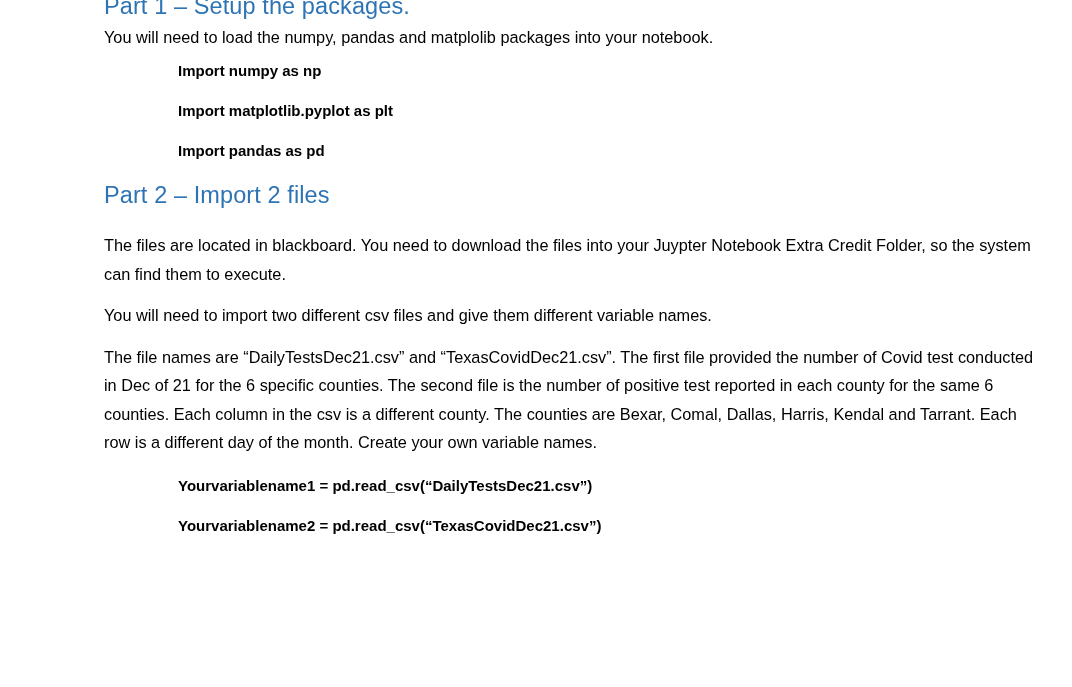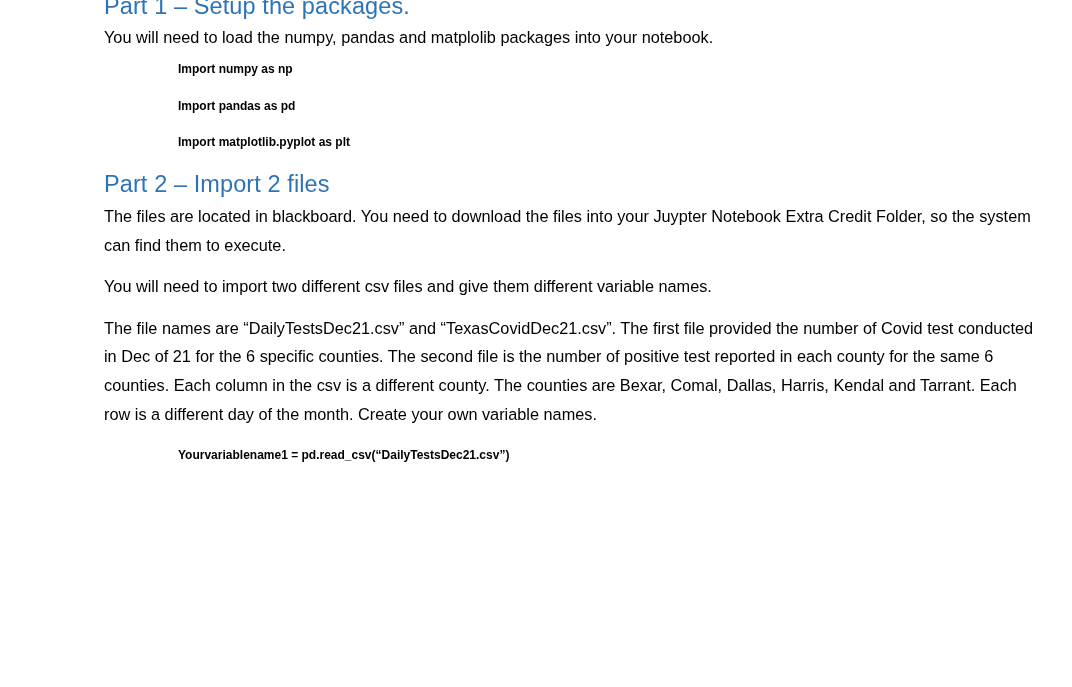--- a/index.html
+++ b/index.html
@@ -36,34 +36,34 @@
     margin: 0;
     padding: 0;
     white-space: nowrap;
   }
   .heading-1 {
     margin-top: 0;
     margin-bottom: 2px;
   }
   .heading-2 {
     margin-top: 21px;
-    margin-bottom: 3px;
+    margin-bottom: 21px;
   }
   .body-par {
     font-size: 16.3px;
     line-height: 28.6px;
     margin: 0 0 13px 0;
     color: #000000;
     text-align: left;
   }
   .body-par.tight {
     margin-bottom: 1px;
   }
   .code-line {
-    font-size: 12px;
+    font-size: 15px;
     font-weight: bold;
     line-height: 1.2;
     margin: 0;
     padding-left: 74px;
     color: #000000;
     white-space: nowrap;
   }
   .code-block {
     margin-top: 11px;
   }
@@ -79,30 +79,31 @@
 
 <div class="page">
   <div class="content">
 
     <h1 class="heading heading-1">Part 1 – Setup the packages.</h1>
 
     <p class="body-par tight">You will need to load the numpy, pandas and matplolib packages into your notebook.</p>
 
     <div class="code-block">
       <p class="code-line">Import numpy as np</p>
+      <p class="code-line">Import matplotlib.pyplot as plt</p>
       <p class="code-line">Import pandas as pd</p>
-      <p class="code-line">Import matplotlib.pyplot as plt</p>
     </div>
 
     <h1 class="heading heading-2">Part 2 – Import 2 files</h1>
 
     <p class="body-par">The files are located in blackboard. You need to download the files into your Juypter Notebook Extra Credit Folder, so the system can find them to execute.</p>
 
     <p class="body-par">You will need to import two different csv files and give them different variable names.</p>
 
     <p class="body-par">The file names are “DailyTestsDec21.csv” and “TexasCovidDec21.csv”. The first file provided the number of Covid test conducted in Dec of 21 for the 6 specific counties.  The second file is the number of positive test reported in each county for the same 6 counties.  Each column in the csv is a different county.  The counties are Bexar, Comal, Dallas, Harris, Kendal and Tarrant. Each row is a different day of the month. Create your own variable names.</p>
 
     <div class="code-block code-block-2">
       <p class="code-line">Yourvariablename1 = pd.read_csv(“DailyTestsDec21.csv”)</p>
+      <p class="code-line">Yourvariablename2 = pd.read_csv(“TexasCovidDec21.csv”)</p>
     </div>
 
   </div>
 </div>
 
 </body></html>

